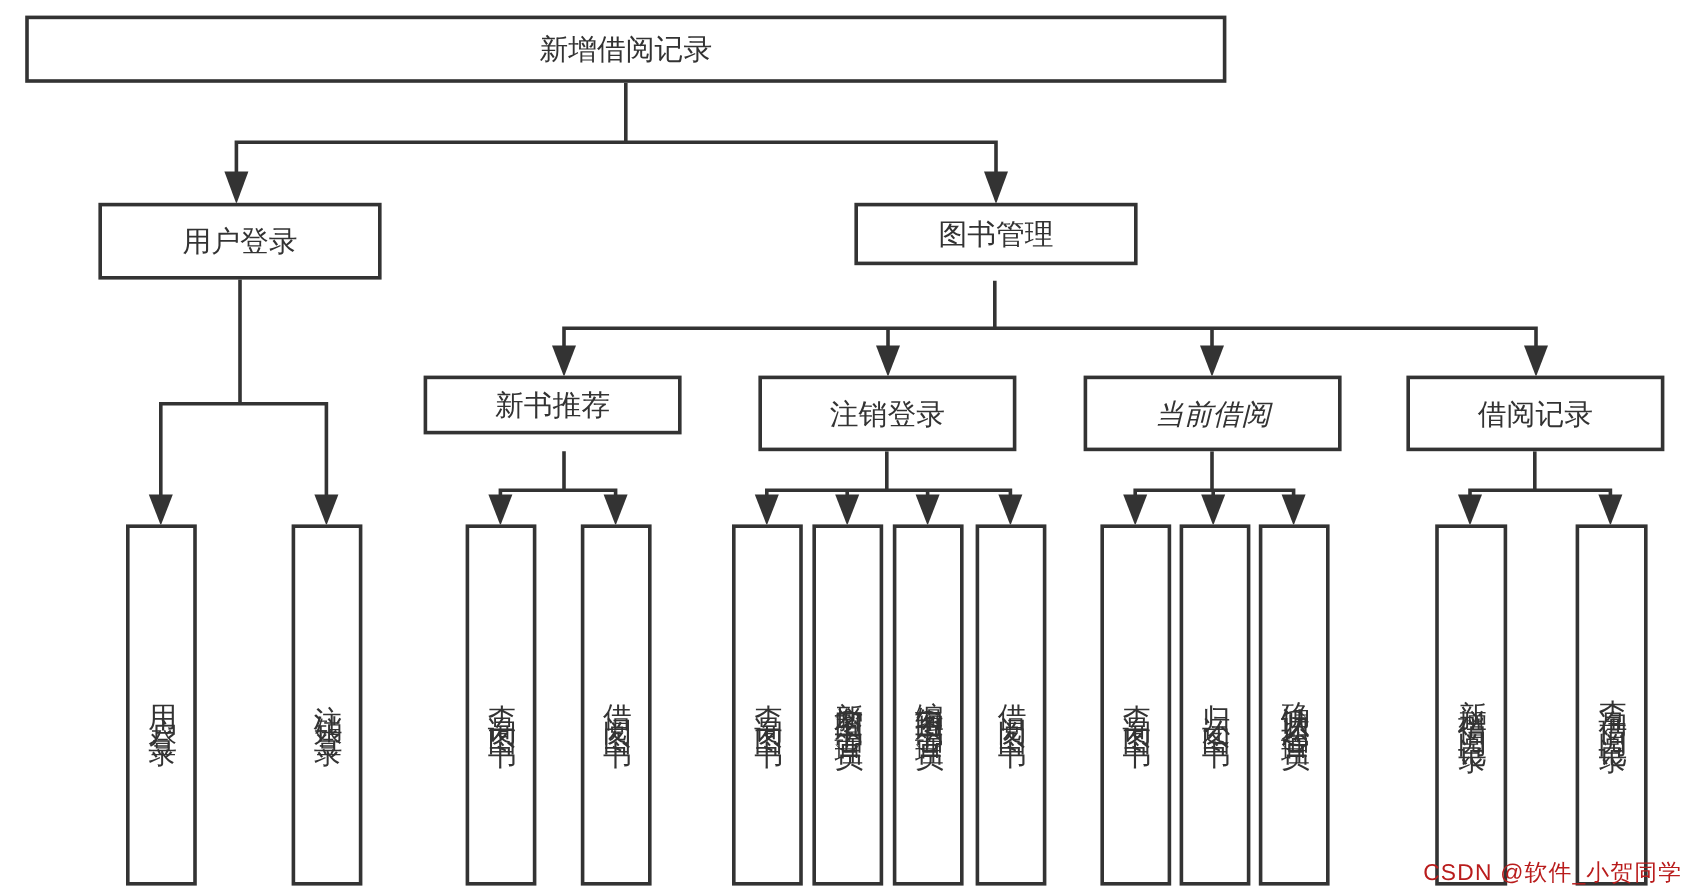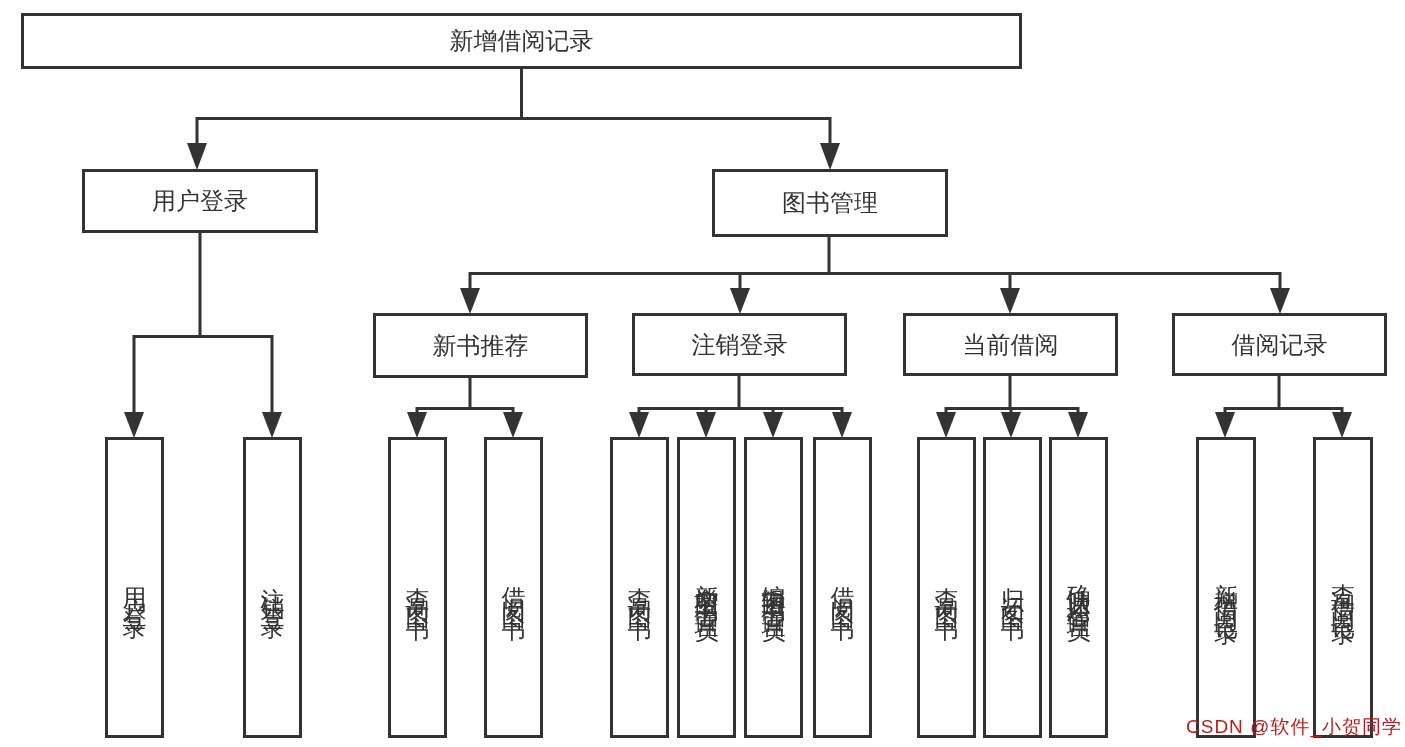--- a/index.html
+++ b/index.html
@@ -101,31 +101,31 @@
     </g>
   </svg>
 
   <div class="hbox" style="left:21px;top:13px;width:1001px;height:56px;">
     <span>新增借阅记录</span>
   </div>
 
   <div class="hbox" style="left:82px;top:169px;width:236px;height:64px;">
     <span>用户登录</span>
   </div>
-  <div class="hbox" style="left:712px;top:169px;width:236px;height:68px;">
+  <div class="hbox" style="left:712px;top:169px;width:236px;height:52px;">
     <span>图书管理</span>
   </div>
 
-  <div class="hbox" style="left:373px;top:313px;width:215px;height:65px;">
+  <div class="hbox" style="left:353px;top:313px;width:215px;height:49px;">
     <span>新书推荐</span>
   </div>
   <div class="hbox" style="left:632px;top:313px;width:215px;height:63px;">
     <span>注销登录</span>
   </div>
-  <div class="hbox" style="left:903px;top:313px;width:215px;height:63px;">
+  <div class="hbox" style="left:903px;top:313px;width:215px;height:63px;font-style:italic;">
     <span>当前借阅</span>
   </div>
   <div class="hbox" style="left:1172px;top:313px;width:215px;height:63px;">
     <span>借阅记录</span>
   </div>
 
   <div class="leaf" style="left:105px;">
     <span>用户登录</span>
   </div>
   <div class="leaf" style="left:243px;">

